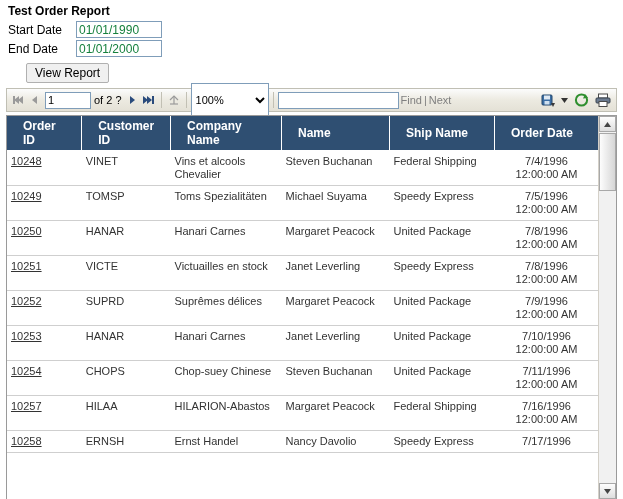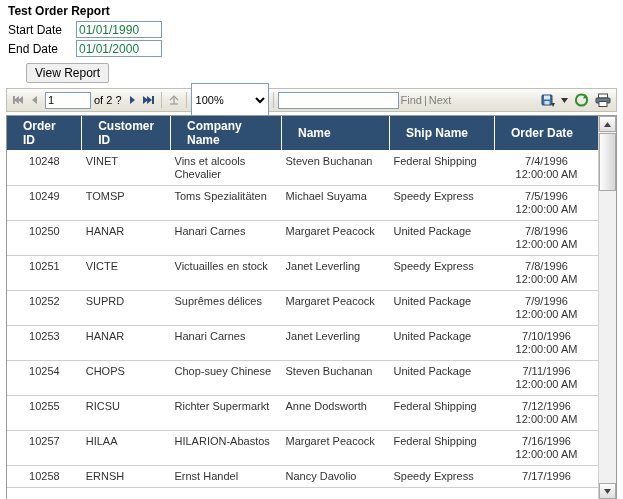--- a/index.html
+++ b/index.html
@@ -160,21 +160,21 @@
     height: 18px;
   }
   table.report td {
     font-size: 11px;
     color: #333333;
     padding: 4px 4px;
     border-bottom: 1px solid #cfcfcf;
     vertical-align: top;
     line-height: 13px;
   }
-  td.num { text-align: center; padding-right: 8px; }
+  td.num { text-align: left; padding-right: 8px; text-decoration: underline; }
   td.date { text-align: center; padding-right: 8px; }
   .vscroll {
     position: absolute;
     top: 0; right: 0; bottom: 0;
     width: 17px;
     background: #f1f1f1;
     border-left: 1px solid #d4d0c8;
   }
   .vs-btn {
     height: 16px;
@@ -392,31 +392,20 @@
               <td>CHOPS</td>
               <td>Chop-suey Chinese</td>
               <td>Steven Buchanan</td>
               <td>United Package</td>
               <td class="date">
                 <div>7/11/1996</div>
                 <div>12:00:00 AM</div>
               </td>
             </tr>
             <tr>
-              <td class="num">10255</td>
-              <td>RICSU</td>
-              <td>Richter Supermarkt</td>
-              <td>Anne Dodsworth</td>
-              <td>Federal Shipping</td>
-              <td class="date">
-                <div>7/12/1996</div>
-                <div>12:00:00 AM</div>
-              </td>
-            </tr>
-            <tr>
               <td class="num">10257</td>
               <td>HILAA</td>
               <td>HILARION-Abastos</td>
               <td>Margaret Peacock</td>
               <td>Federal Shipping</td>
               <td class="date">
                 <div>7/16/1996</div>
                 <div>12:00:00 AM</div>
               </td>
             </tr>

